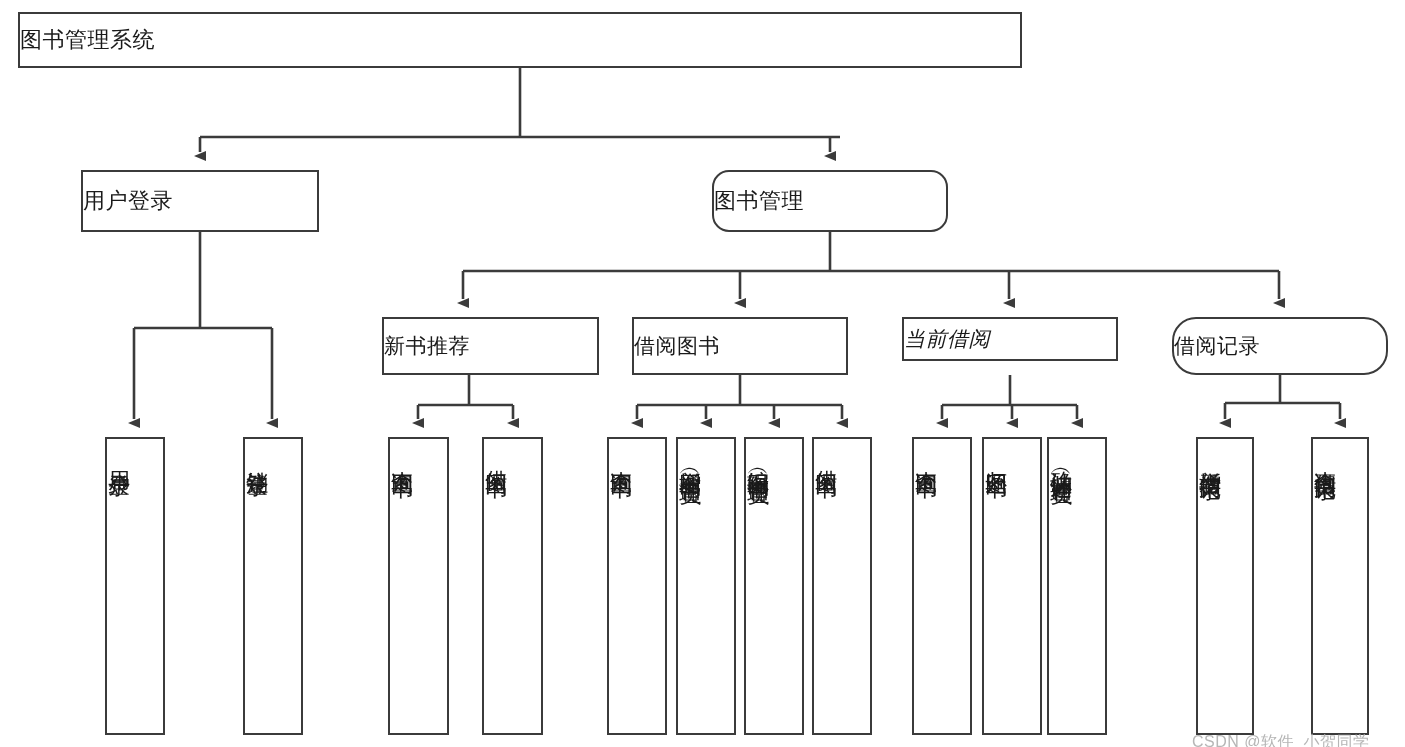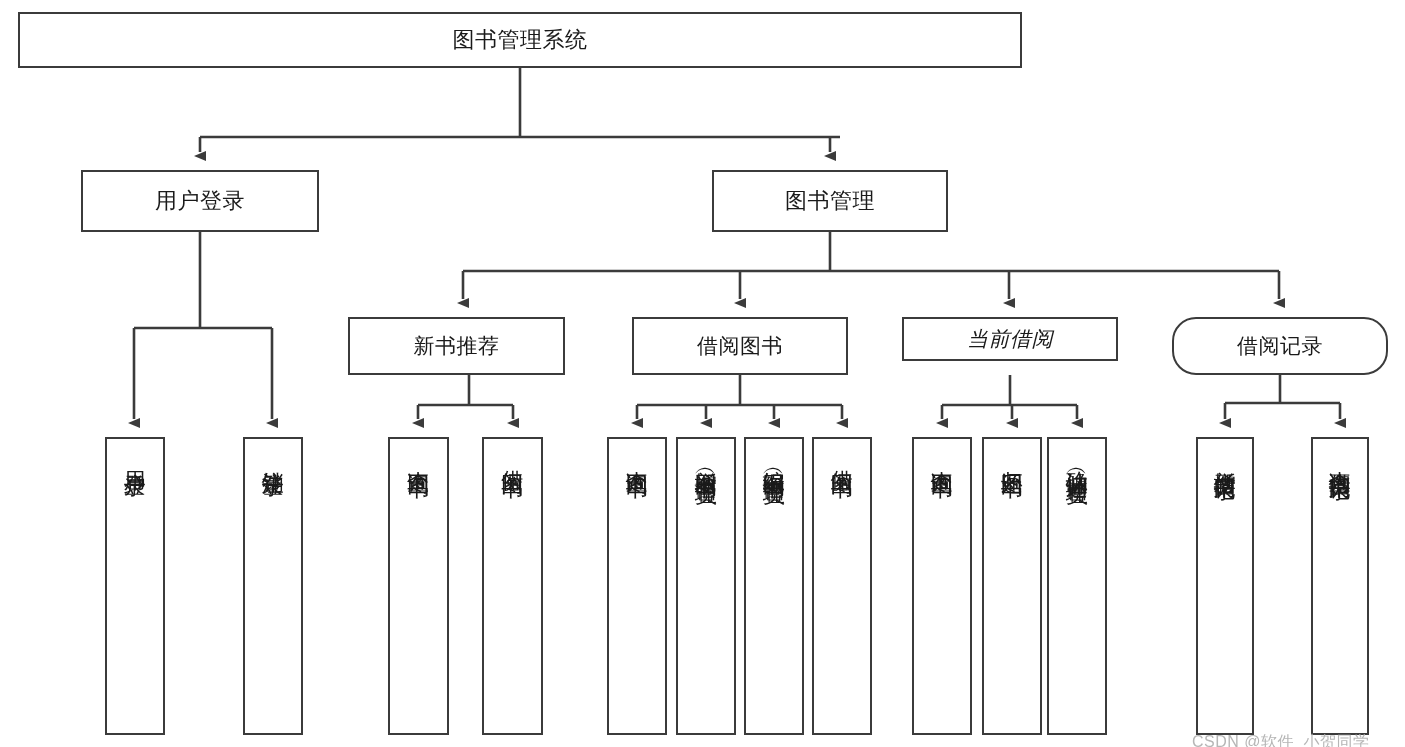--- a/index.html
+++ b/index.html
@@ -27,21 +27,20 @@
     height: 747px;
     pointer-events: none;
   }
   .node {
     position: absolute;
     box-sizing: border-box;
     background: #ffffff;
     border: 2px solid #3b3b3b;
     display: flex;
     align-items: center;
-    justify-content: center;
     color: #1a1a1a;
   }
   .node-label {
     font-size: 21px;
     line-height: 1.15;
     white-space: nowrap;
     letter-spacing: 0.5px;
   }
   .node.vertical {
     align-items: flex-start;
@@ -121,25 +120,25 @@
     </g>
   </svg>
 
   <div class="node root" style="left:18px; top:12px; width:1004px; height:56px;">
     <span class="node-label">图书管理系统</span>
   </div>
 
   <div class="node level1" style="left:81px; top:170px; width:238px; height:62px;">
     <span class="node-label">用户登录</span>
   </div>
-  <div class="node level1" style="left:712px; top:170px; width:236px; height:62px;">
+  <div class="node level1" style="left:712px; top:170px; width:236px; height:62px;border-radius:17px;">
     <span class="node-label">图书管理</span>
   </div>
 
-  <div class="node level2" style="left:348px; top:317px; width:217px; height:58px;font-family:Liberation Serif, serif;">
+  <div class="node level2" style="left:382px; top:317px; width:217px; height:58px;font-family:Liberation Serif, serif;">
     <span class="node-label">新书推荐</span>
   </div>
   <div class="node level2" style="left:632px; top:317px; width:216px; height:58px;">
     <span class="node-label">借阅图书</span>
   </div>
   <div class="node level2" style="left:902px; top:317px; width:216px; height:44px;font-style:italic;">
     <span class="node-label">当前借阅</span>
   </div>
   <div class="node level2" style="left:1172px; top:317px; width:216px; height:58px;border-radius:24px;">
     <span class="node-label">借阅记录</span>

